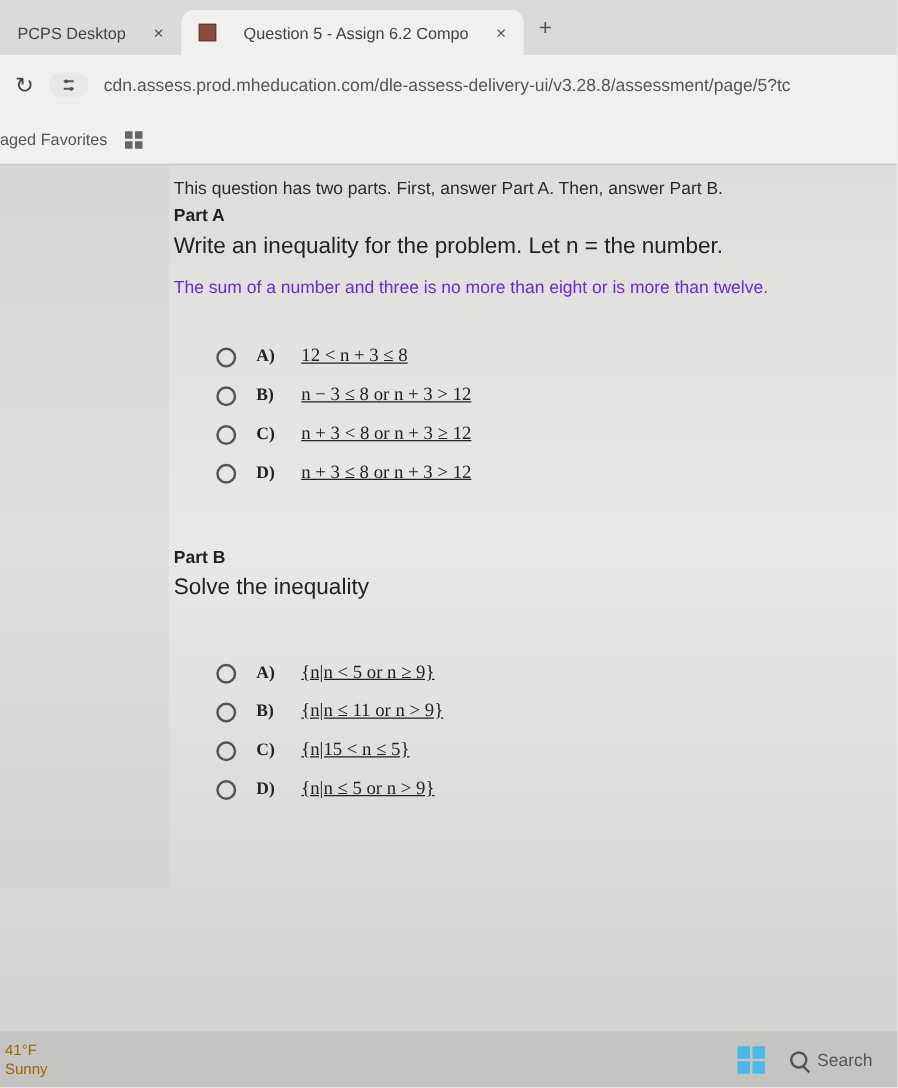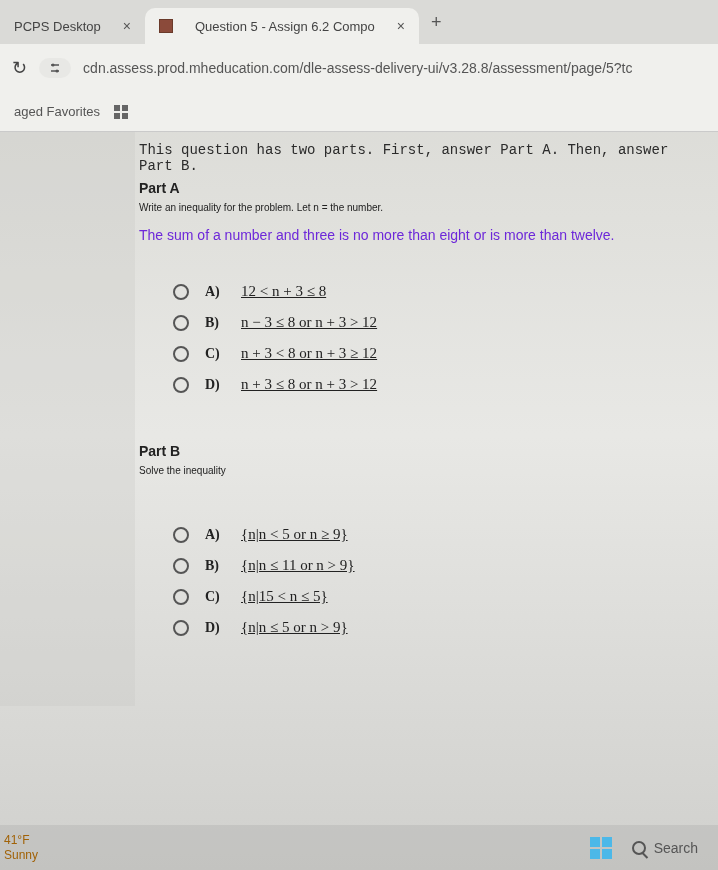--- a/index.html
+++ b/index.html
@@ -76,21 +76,21 @@
       font-size: 14px;
       color: #555;
       white-space: nowrap;
       overflow: hidden;
     }
     .bookmarks-bar {
       display: flex;
       align-items: center;
       background: #f0f0ed;
       height: 40px;
-      padding: 0 12px 0 14px;
+      padding: 0 12px 0 0;
       gap: 14px;
       border-bottom: 1px solid #cacaca;
       font-size: 13px;
       color: #555;
     }
     .bookmarks-bar .fav-label {
       cursor: pointer;
     }
     .apps-icon {
       display: grid;
@@ -114,29 +114,28 @@
     }
     .main-content {
       flex: 1;
       padding: 10px 20px 20px 4px;
       color: #222;
     }
     .instr {
       font-size: 14px;
       margin-bottom: 6px;
       color: #2b2b2b;
-      font-family: Liberation Mono, monospace;
     }
     .part-label {
       font-weight: bold;
       font-size: 14px;
       margin-bottom: 6px;
     }
     .prompt {
-      font-size: 10px;
+      font-size: 18px;
       margin-bottom: 14px;
     }
     .word-problem {
       font-size: 14px;
       margin-bottom: 40px;
       color: #6d28d9;
     }
     .options {
       margin-left: 34px;
       margin-bottom: 50px;

